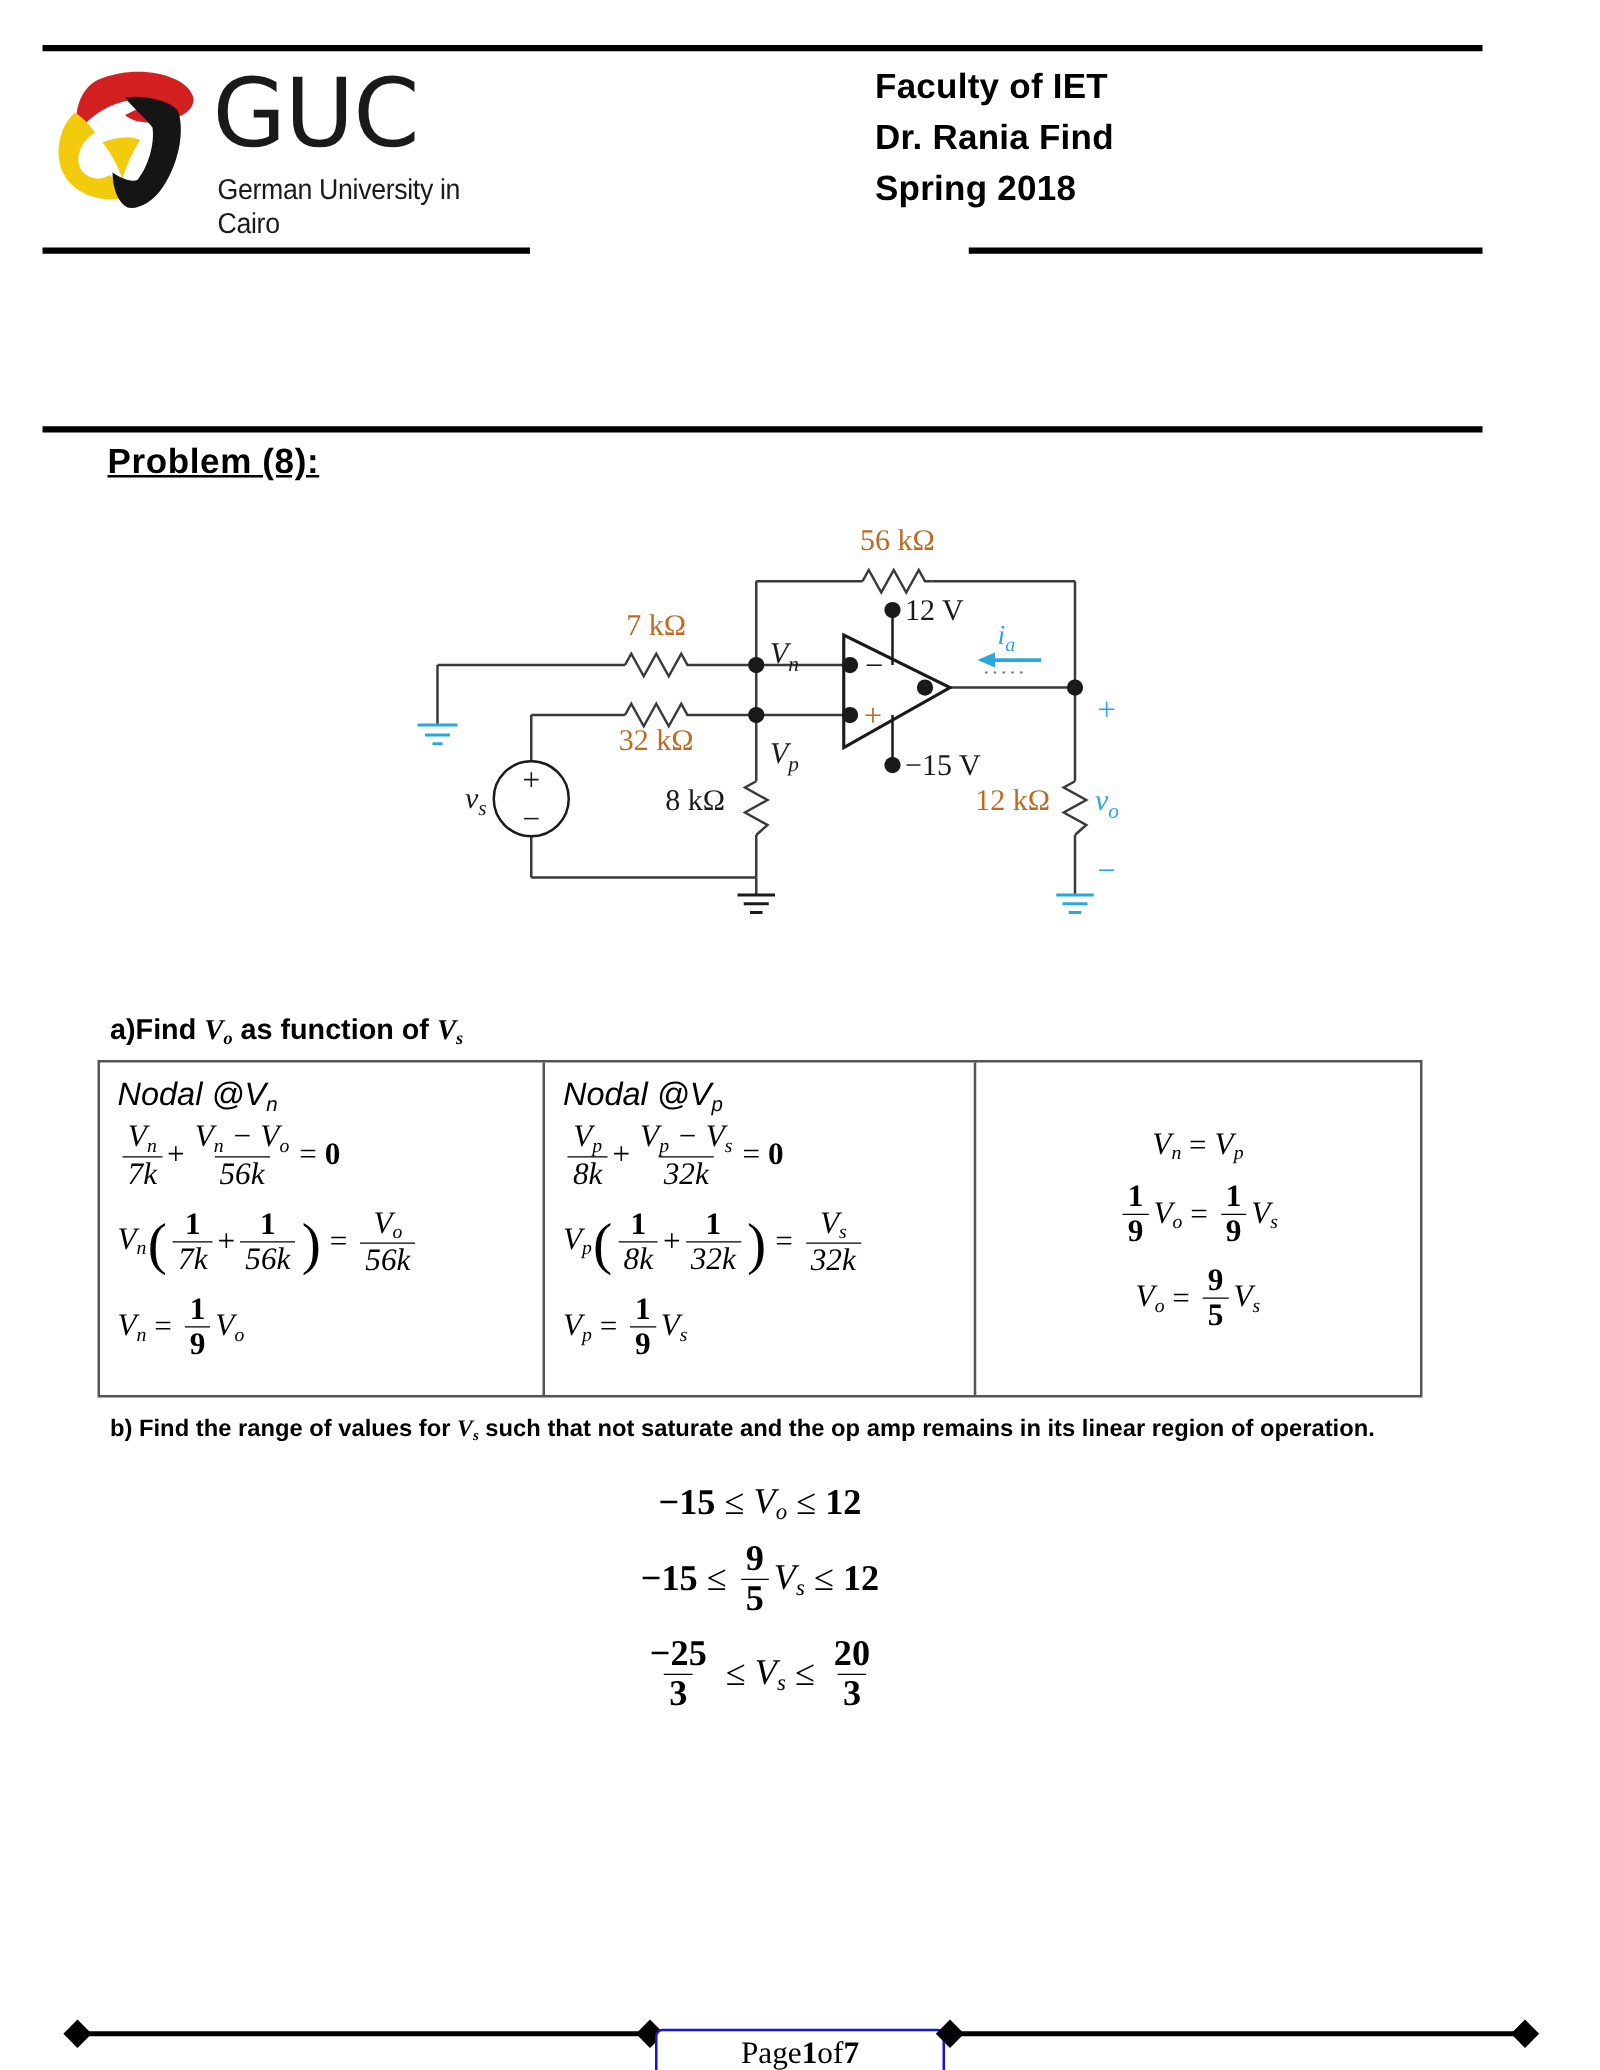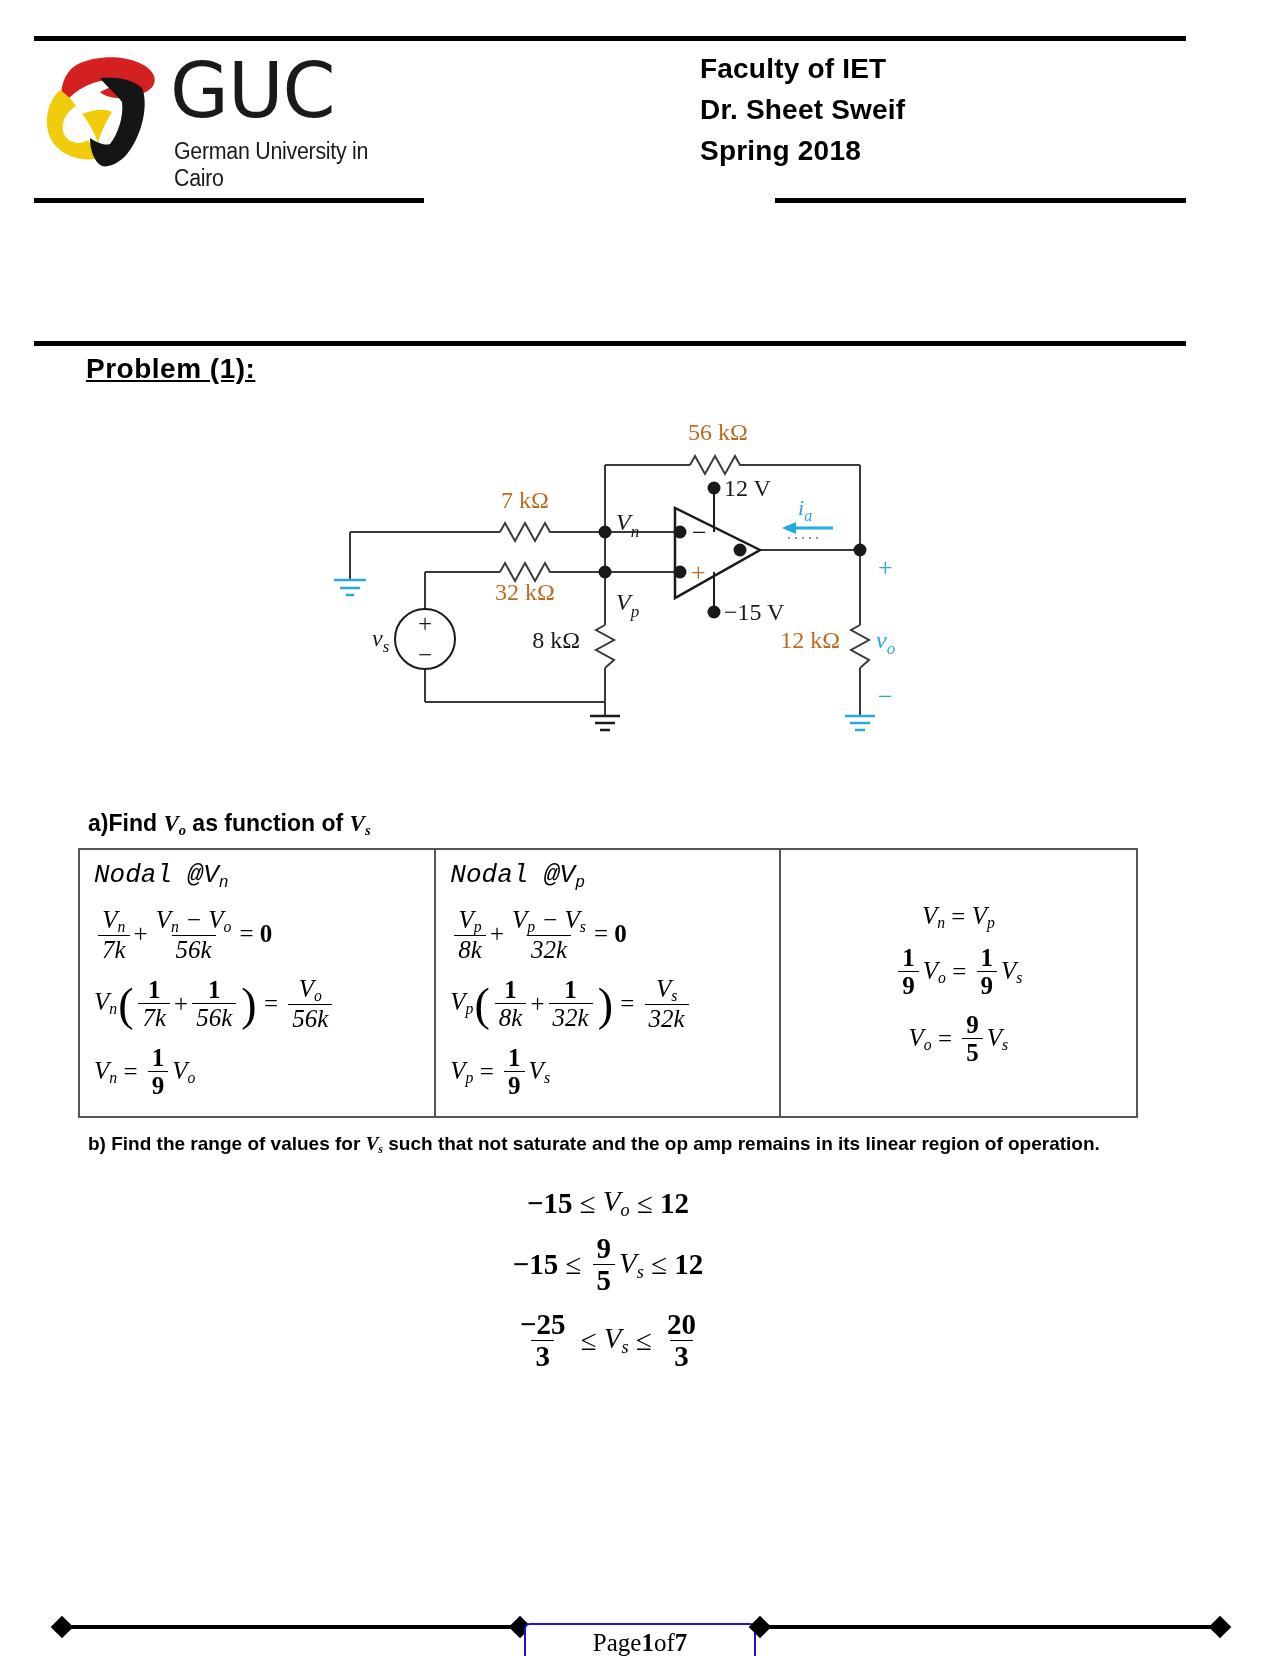--- a/index.html
+++ b/index.html
@@ -164,24 +164,24 @@
   .eq-col {
     box-sizing: border-box;
     padding: 10px 14px 0 14px;
     position: relative;
   }
   .eq-col.c1 { width: 355px; }
   .eq-col.c2 { width: 345px; border-left: 2px solid #555; }
   .eq-col.c3 { width: 358px; border-left: 2px solid #555; }
 
   .eq-head {
-    font-family: Liberation Mono, monospace;
+    font-family: Liberation Sans, sans-serif;
     font-style: italic;
     font-size: 26px;
-    margin-bottom: 14px;
+    margin-bottom: 2px;
     white-space: nowrap;
   }
 
   
   .math {
     font-family: "Liberation Serif", serif;
     font-size: 25px;
     display: flex;
     align-items: center;
     white-space: nowrap;
@@ -286,30 +286,30 @@
       <path d="M18 36 C4 48 0 74 12 90 C24 106 52 110 66 100 C58 96 50 92 46 86 C36 92 26 88 22 80 C18 70 24 58 34 52 C30 46 24 40 18 36 Z" fill="#f2cc0c"></path>
       <path d="M40 60 C50 56 62 54 70 58 C64 68 58 80 56 90 C54 82 48 70 40 60 Z" fill="#f2cc0c"></path>
       <path d="M58 24 C74 22 92 26 100 34 C106 48 102 76 88 96 C80 108 68 114 60 112 C52 108 48 96 48 84 C54 88 62 92 68 90 C76 80 82 62 80 48 C74 40 64 32 58 24 Z" fill="#151515"></path>
     </svg>
     <div class="logo-guc">GUC</div>
     <div class="logo-sub">German University in Cairo</div>
   </div>
 
   <div class="hdr-right">
     <div>Faculty of IET</div>
-    <div>Dr. Sheet Sweif</div>
+    <div>Dr. Rania Find</div>
     <div>Spring 2018</div>
   </div>
 
   <div class="hdr-rule-left"></div>
   <div class="hdr-rule-right"></div>
 
   <div class="rule-under-title"></div>
 
-  <div class="problem-h">Problem (1):</div>
+  <div class="problem-h">Problem (8):</div>
 
   <div class="circuit">
     <svg width="620" height="330" viewBox="0 0 620 330">
       <g stroke="#3a3a3a" stroke-width="2" fill="none">
 
         <path d="M285 45 L370 45"></path>
         <path d="M425 45 L540 45"></path>
         <path d="M285 45 L285 112"></path>
         <path d="M540 45 L540 130"></path>
 

